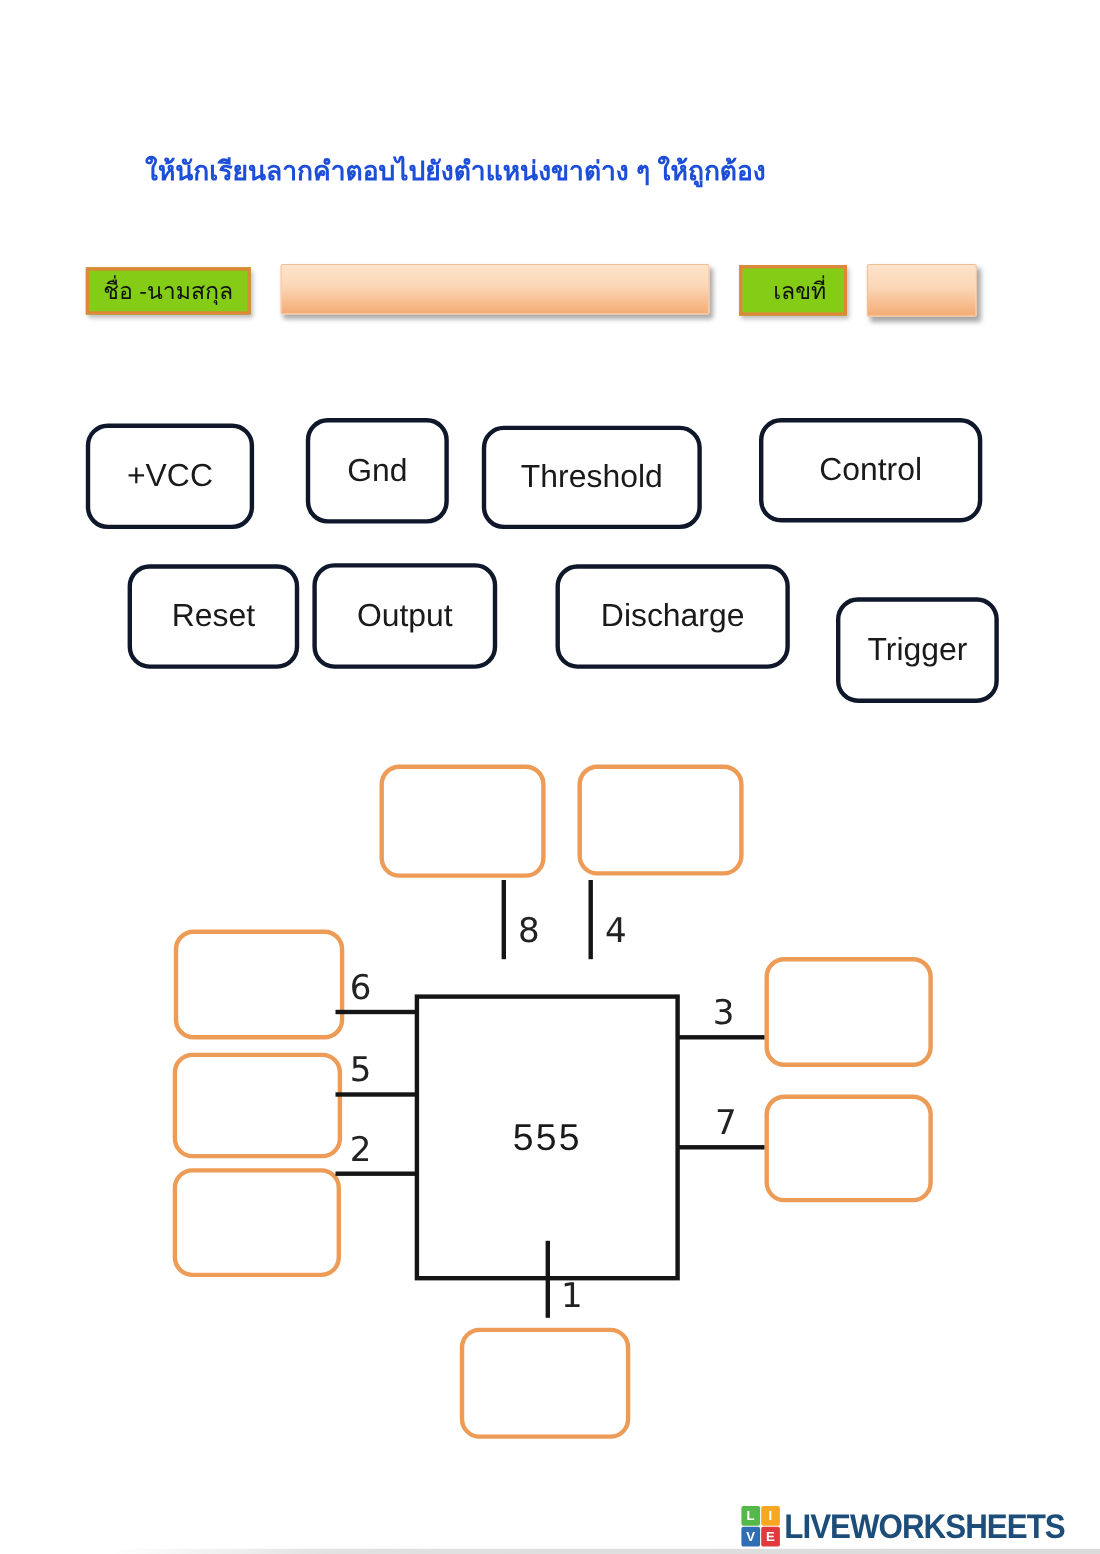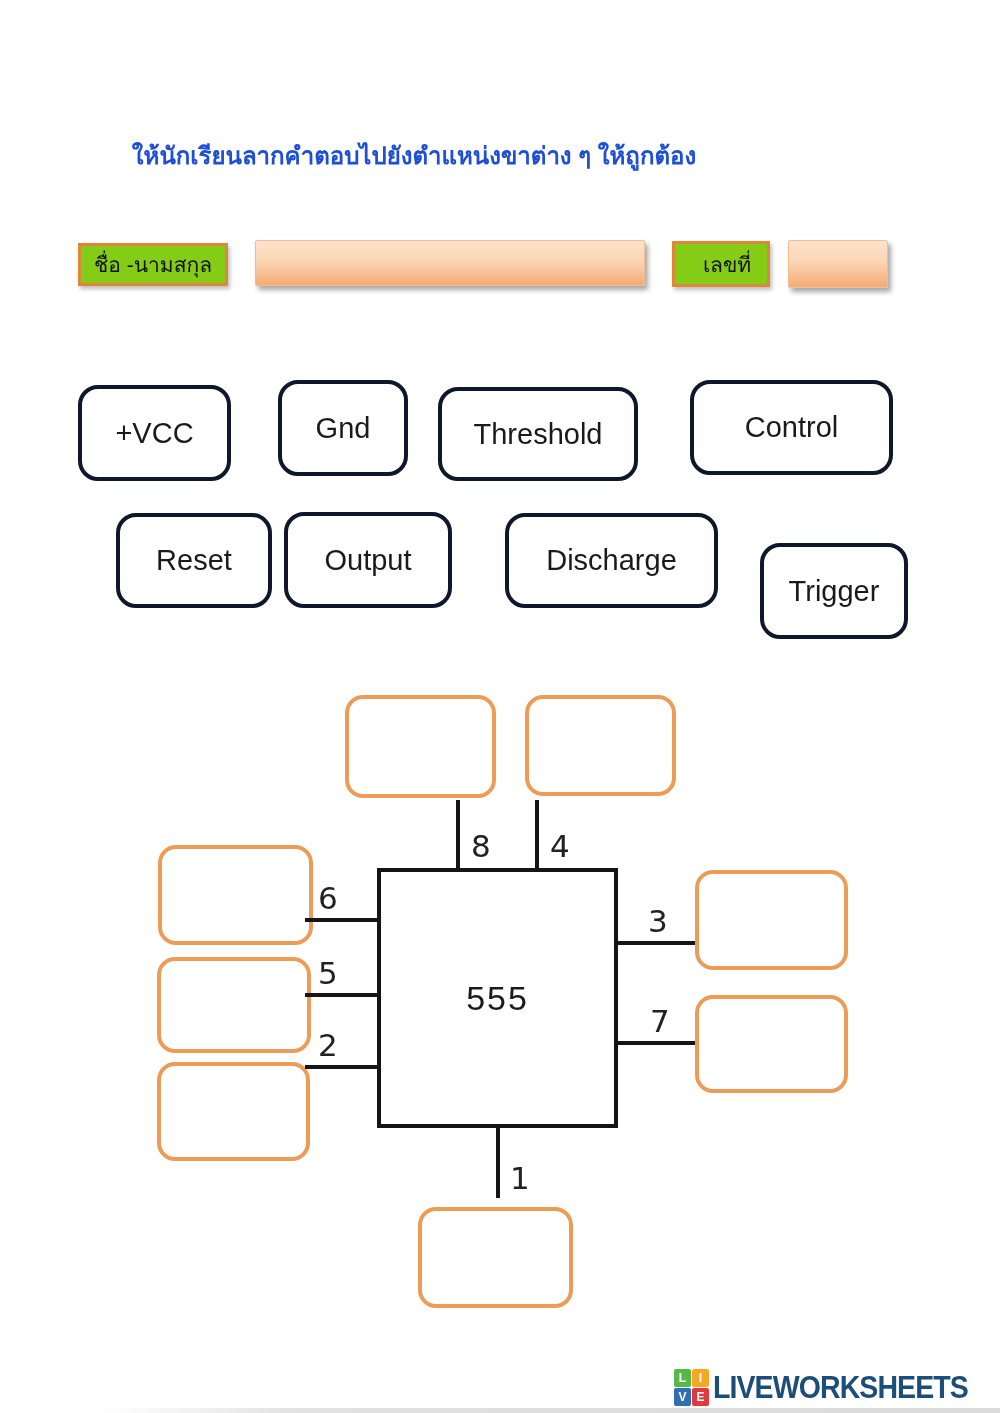--- a/index.html
+++ b/index.html
@@ -30,21 +30,21 @@
     font-size:29px;color:#1a1a1a;
   }
   
   .drop-box{
     position:absolute;background:#fff;border:4px solid #ed9c57;border-radius:18px;
   }
   
   .vline{position:absolute;width:4px;background:#151515;}
   .hline{position:absolute;height:4px;background:#151515;}
   .ic-box{
-    position:absolute;left:377px;top:868px;width:241px;height:260px;
+    position:absolute;left:377px;top:904px;width:241px;height:260px;
     border:4px solid #151515;box-sizing:border-box;background:#fff;
     display:flex;align-items:center;justify-content:center;
     font-size:34px;color:#1a1a1a;letter-spacing:2px;
   }
   .pin-num{
     position:absolute;font-size:31px;color:#222;
     font-family:"DejaVu Sans",sans-serif;
   }
   
   .footer{

